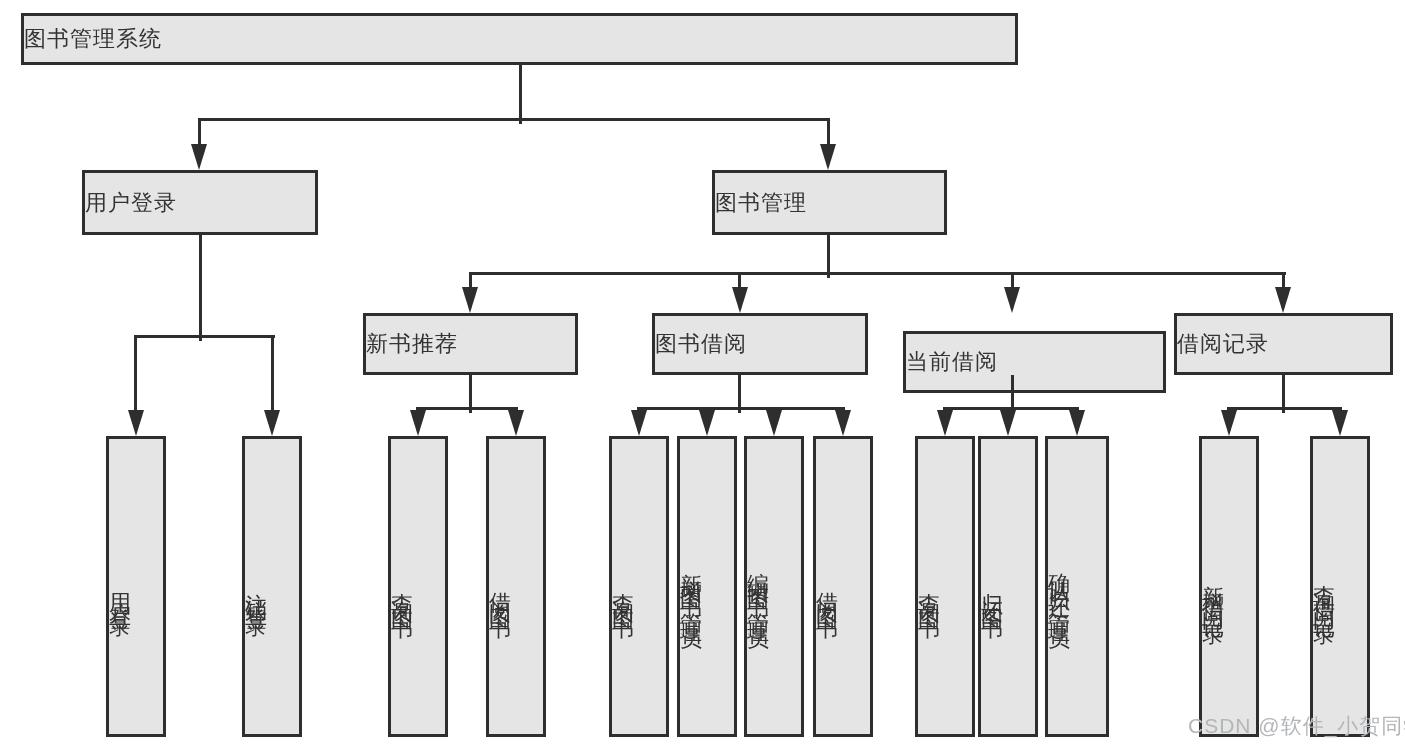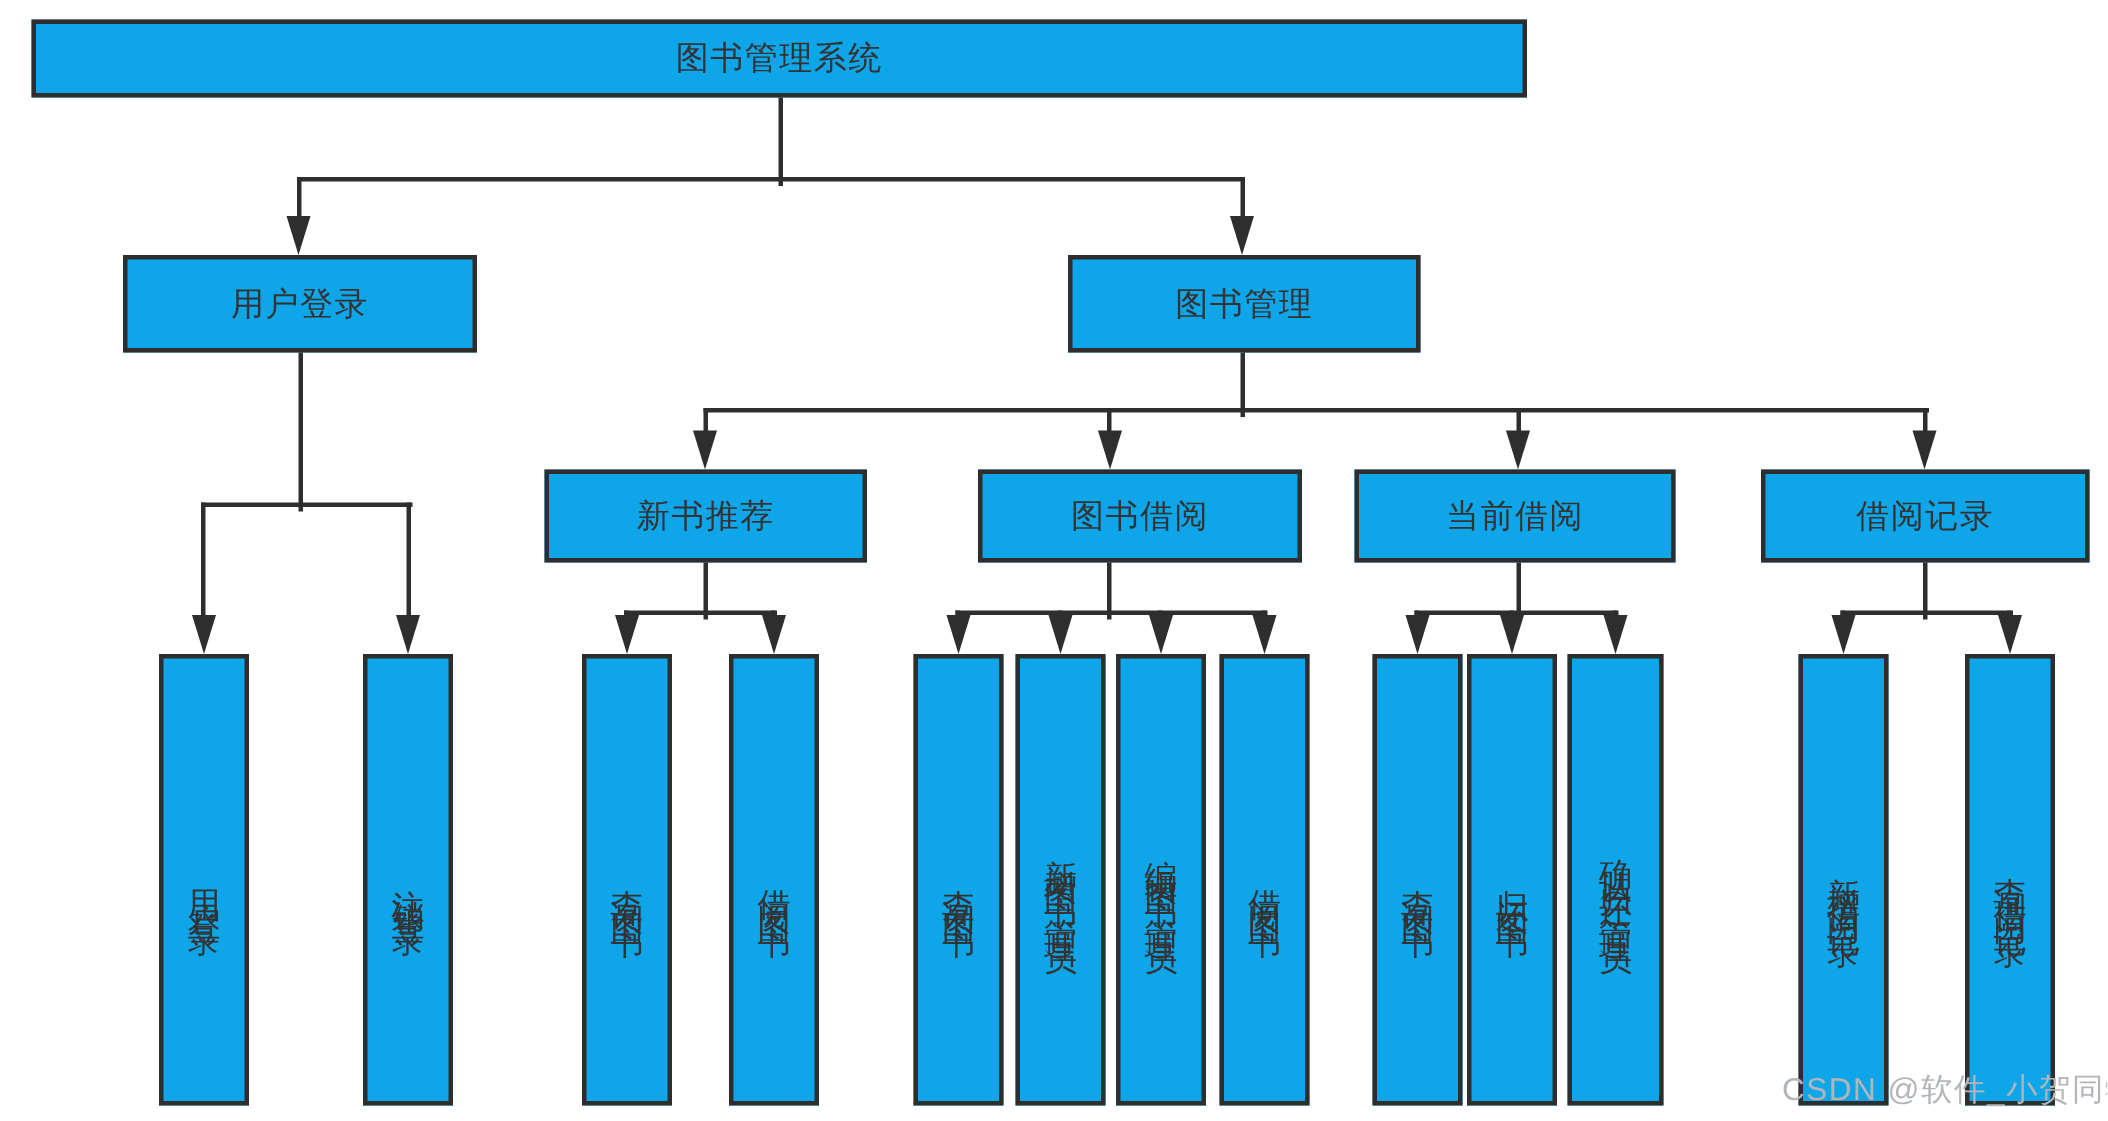--- a/index.html
+++ b/index.html
@@ -1,22 +1,22 @@
 <!DOCTYPE html>
 <html><head>
 <meta charset="utf-8">
 <style>
   html,body{margin:0;padding:0;background:#ffffff;}
   .canvas{
     position:relative;width:1405px;height:747px;background:#ffffff;overflow:hidden;
     font-family:"Liberation Sans","DejaVu Sans",sans-serif;color:#333333;
   }
   .box{
-    position:absolute;background:#0ea5e9;border:3px solid #2e2e2e;box-sizing:border-box;
-    display:flex;align-items:center;justify-content:center;
+    position:absolute;background:#e5e5e5;border:3px solid #2e2e2e;box-sizing:border-box;
+    display:flex;align-items:center;
   }
   .hbox{font-size:22px;letter-spacing:1px;}
   .vbox .vtext{
     writing-mode:vertical-rl;text-orientation:mixed;
     font-size:22px;line-height:1;letter-spacing:8px;padding-top:8px;
   }
   .ln{position:absolute;background:#2e2e2e;}
   .arrow{
     position:absolute;width:0;height:0;
     border-left:8px solid transparent;border-right:8px solid transparent;
@@ -42,21 +42,21 @@
   <div class="box hbox" style="left:712px;top:170px;width:235px;height:65px">
     <span>图书管理</span>
   </div>
 
   <div class="box hbox" style="left:363px;top:313px;width:215px;height:62px">
     <span>新书推荐</span>
   </div>
   <div class="box hbox" style="left:652px;top:313px;width:216px;height:62px">
     <span>图书借阅</span>
   </div>
-  <div class="box hbox" style="left:903px;top:313px;width:214px;height:62px">
+  <div class="box hbox" style="left:903px;top:331px;width:263px;height:62px">
     <span>当前借阅</span>
   </div>
   <div class="box hbox" style="left:1174px;top:313px;width:219px;height:62px">
     <span>借阅记录</span>
   </div>
 
   <div class="box vbox" style="left:106px;top:436px;width:60px;height:301px">
     <span class="vtext">用户登录</span>
   </div>
   <div class="box vbox" style="left:242px;top:436px;width:60px;height:301px">

